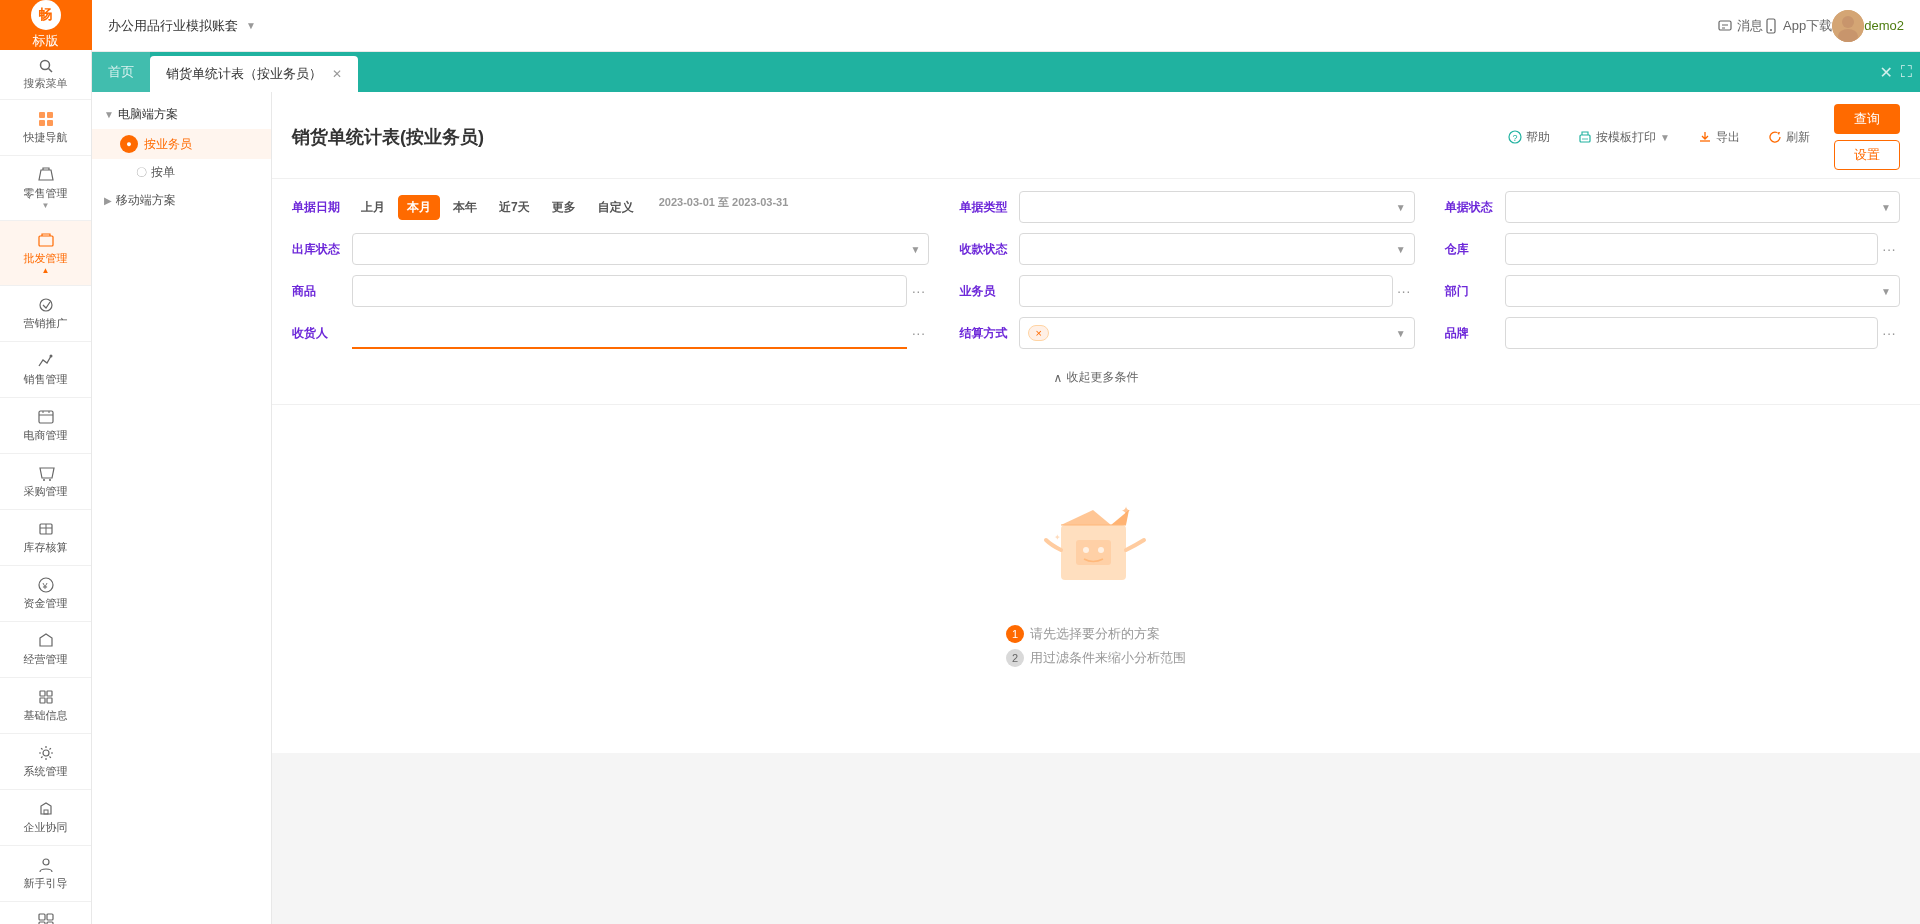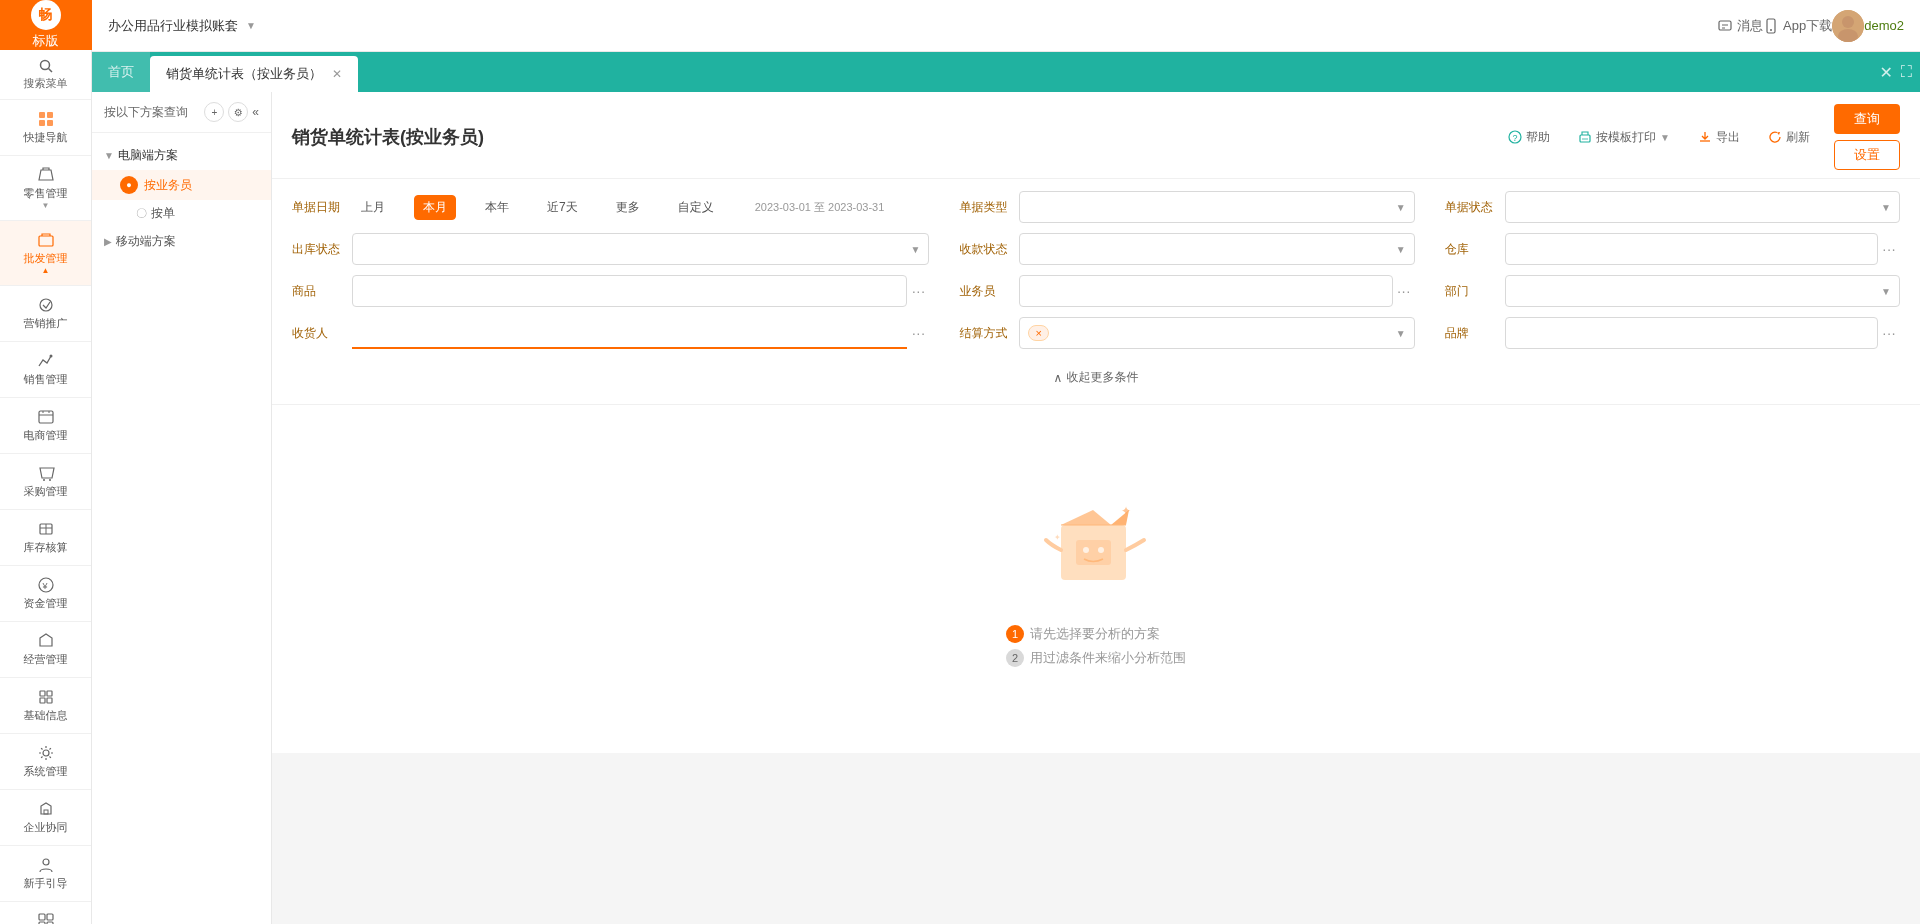--- a/index.html
+++ b/index.html
@@ -71,26 +71,26 @@
     .page-actions { display: flex; align-items: center; gap: 12px; }
     .page-action-btn { display: flex; align-items: center; gap: 4px; font-size: 12px; color: #666; cursor: pointer; padding: 4px 8px; border-radius: 4px; }
     .query-btn { background: #ff6a00; color: #fff; border: none; padding: 6px 20px; border-radius: 4px; font-size: 13px; cursor: pointer; }
     .settings-btn { color: #ff6a00; border: 1px solid #ff6a00; background: #fff; padding: 5px 12px; border-radius: 4px; font-size: 13px; cursor: pointer; }
 
     
     .filter-area { background: #fff; padding: 12px 20px; border-bottom: 1px solid #f0f0f0; }
     .filter-row { display: flex; align-items: center; gap: 0; margin-bottom: 10px; }
     .filter-row:last-child { margin-bottom: 0; }
     .filter-group { display: flex; align-items: center; flex: 1; min-width: 0; }
-    .filter-label { font-size: 12px; color: #a16207; white-space: nowrap; width: 60px; flex-shrink: 0; }
+    .filter-label { font-size: 12px; color: #6d28d9; white-space: nowrap; width: 60px; flex-shrink: 0; font-weight: bold; }
     .filter-input { flex: 1; height: 32px; border: 1px solid #d9d9d9; border-radius: 4px; padding: 0 8px; font-size: 12px; color: #333; outline: none; }
     .filter-select { flex: 1; height: 32px; border: 1px solid #d9d9d9; border-radius: 4px; padding: 0 8px; font-size: 12px; color: #333; background: #fff; outline: none; display: flex; align-items: center; justify-content: space-between; cursor: pointer; }
     .filter-select-icon { color: #999; font-size: 10px; }
     .filter-dots { color: #999; cursor: pointer; padding: 0 4px; font-size: 14px; }
-    .date-filter { display: flex; align-items: center; gap: 20px; }
+    .date-filter { display: flex; gap: 4px; font-weight: bold; }
     .date-btn { padding: 3px 8px; border-radius: 4px; font-size: 12px; cursor: pointer; border: 1px solid transparent; color: #555; }
     .date-btn.active { background: #ff6a00; color: #fff; border-color: #ff6a00; }
     .date-range { font-size: 11px; color: #999; margin-left: 12px; }
     .filter-divider { width: 30px; flex-shrink: 0; }
     .settle-with-close { display: flex; align-items: center; gap: 4px; flex: 1; }
     .settle-input-area { flex: 1; height: 32px; border: 1px solid #d9d9d9; border-radius: 4px; padding: 0 8px; display: flex; align-items: center; gap: 4px; }
     .settle-close-tag { display: flex; align-items: center; gap: 2px; background: #fff0e6; border: 1px solid #ffd4a3; border-radius: 10px; padding: 1px 6px; font-size: 11px; color: #ff6a00; }
     .settle-down-icon { color: #999; font-size: 10px; margin-left: auto; cursor: pointer; }
     .collapse-btn { display: flex; align-items: center; justify-content: center; gap: 4px; color: #666; font-size: 12px; cursor: pointer; padding: 6px; margin-top: 4px; }
 
@@ -307,34 +307,20 @@
     </div>
     <div class="tab-bar-right">
       <span class="tab-bar-btn">✕</span>
       <span class="tab-bar-btn">⛶</span>
     </div>
   </div>
 
   <div class="content-area">
 
     <div class="left-panel">
-      <div class="left-panel-header">
-        <span class="left-panel-title">按以下方案查询</span>
-        <div class="left-panel-actions">
-          <div class="left-panel-action-btn">
-            <span>+</span>
-          </div>
-          <div class="left-panel-action-btn">
-            <span>⚙</span>
-          </div>
-          <div class="left-panel-collapse">
-            <span>«</span>
-          </div>
-        </div>
-      </div>
       <div class="scheme-section">
         <div class="scheme-group">
           <div class="scheme-group-header">
             <span class="scheme-group-icon">▼</span>
             <span>电脑端方案</span>
           </div>
           <div class="scheme-item active">
             <div class="scheme-item-icon">
               <span style="color:#fff;font-size:9px;">●</span>
             </div>

